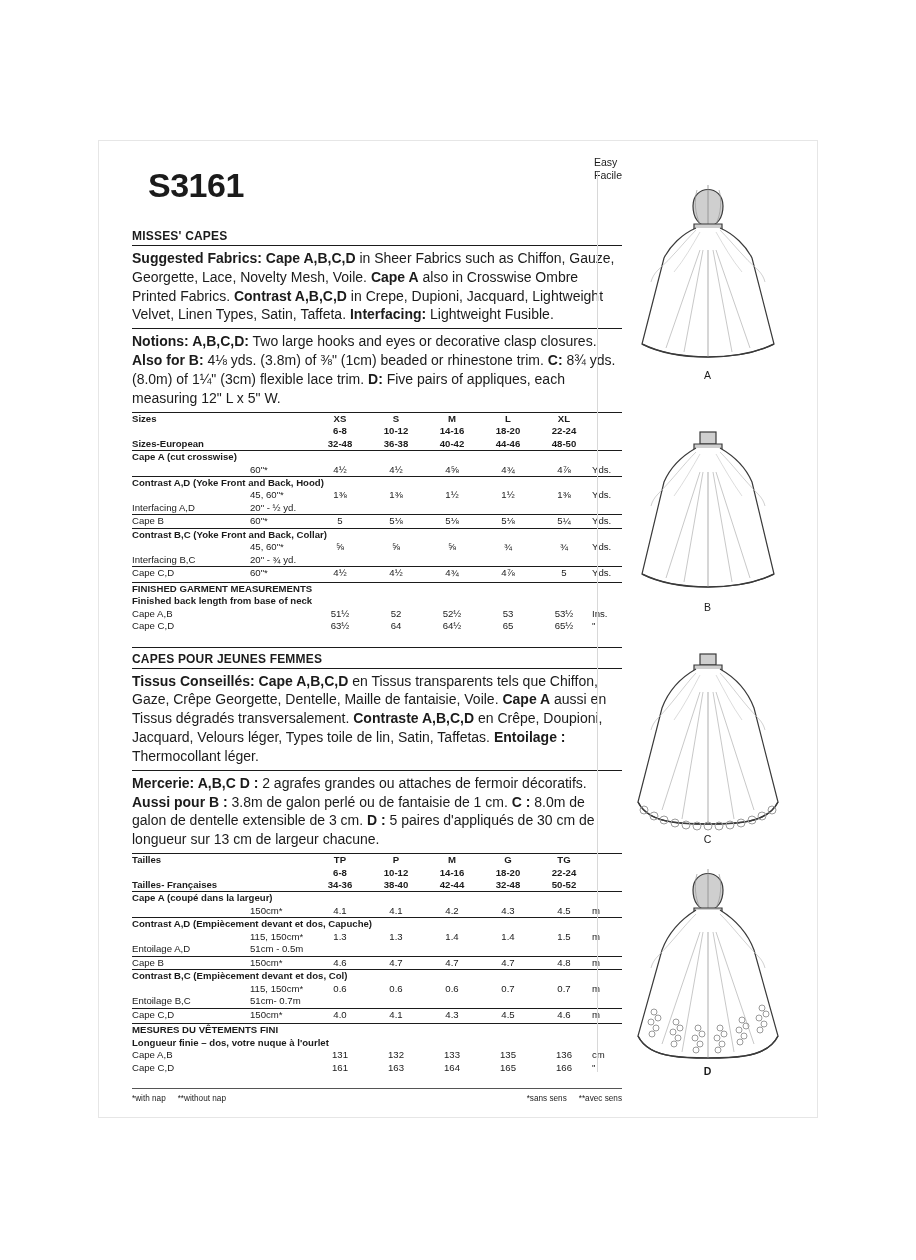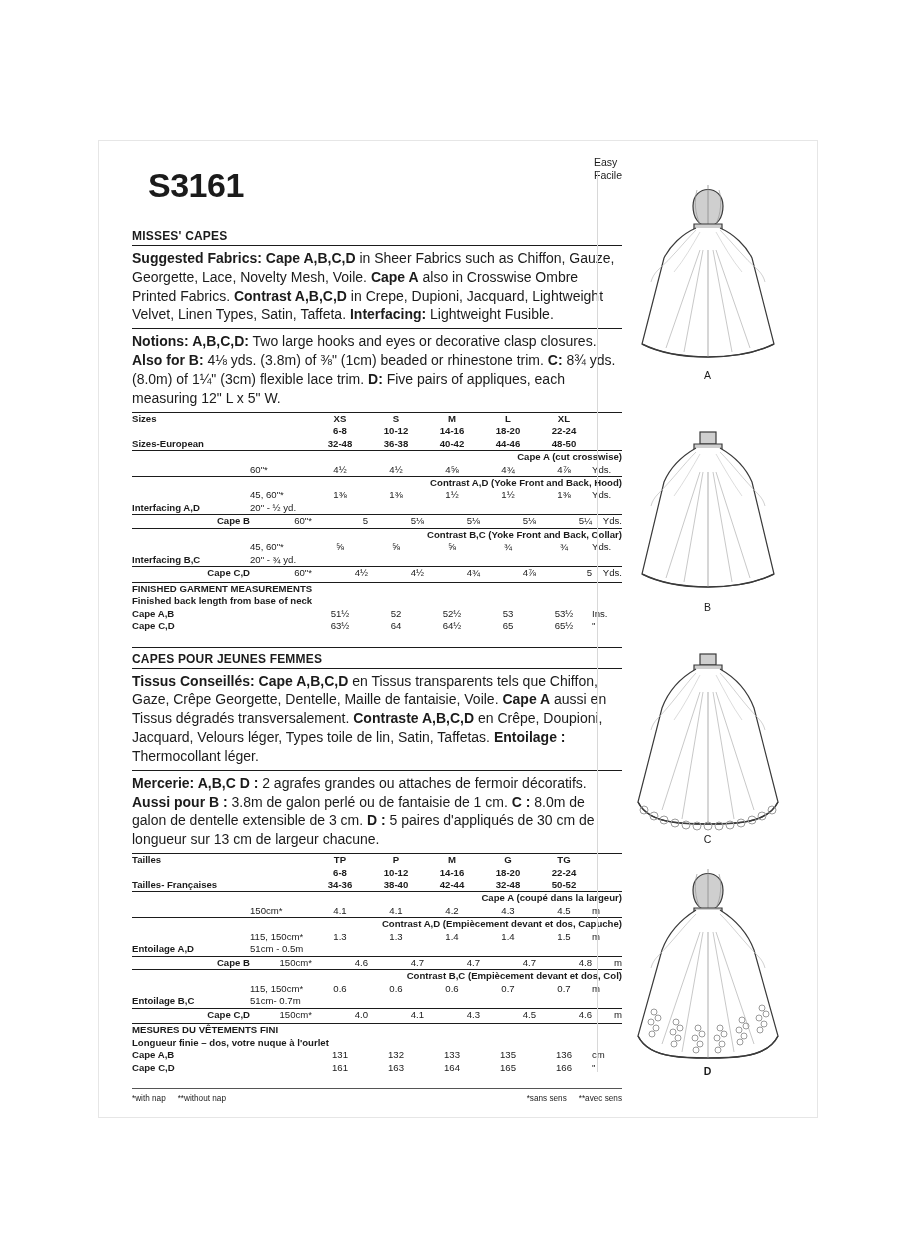--- a/index.html
+++ b/index.html
@@ -36,27 +36,27 @@
 
   .para{
     font-size:14px;line-height:1.345;padding:3px 0 4px 0;
     text-align:left;
   }
   .para b{font-weight:bold;}
 
   
   table.spec{width:100%;border-collapse:collapse;font-size:9.6px;}
   table.spec td{padding:0;vertical-align:bottom;line-height:1.3;}
-  td.lbl{width:118px;font-weight:bold;white-space:nowrap;}
+  td.lbl{width:118px;font-weight:normal;white-space:nowrap;}
   td.wid{width:62px;white-space:nowrap;}
   td.num{width:56px;text-align:center;white-space:nowrap;}
   td.unit{text-align:left;padding-left:10px;white-space:nowrap;}
   tr.hdr td{font-weight:bold;}
   tr.grp td{font-weight:bold;}
-  .trule td{border-top:1.1px solid #1b1b1b;text-align:right;}
+  .trule td{border-top:1.1px solid #1b1b1b;}
   .pad-t td{padding-top:2px;}
   .pad-b td{padding-bottom:2px;}
 
   .fgm{font-size:9.6px;}
   .fgm .t{font-weight:bold;margin-left:31px;}
 
   .footnotes{
     display:flex;justify-content:space-between;font-size:8.2px;
     padding-top:5px;color:#222;
   }

